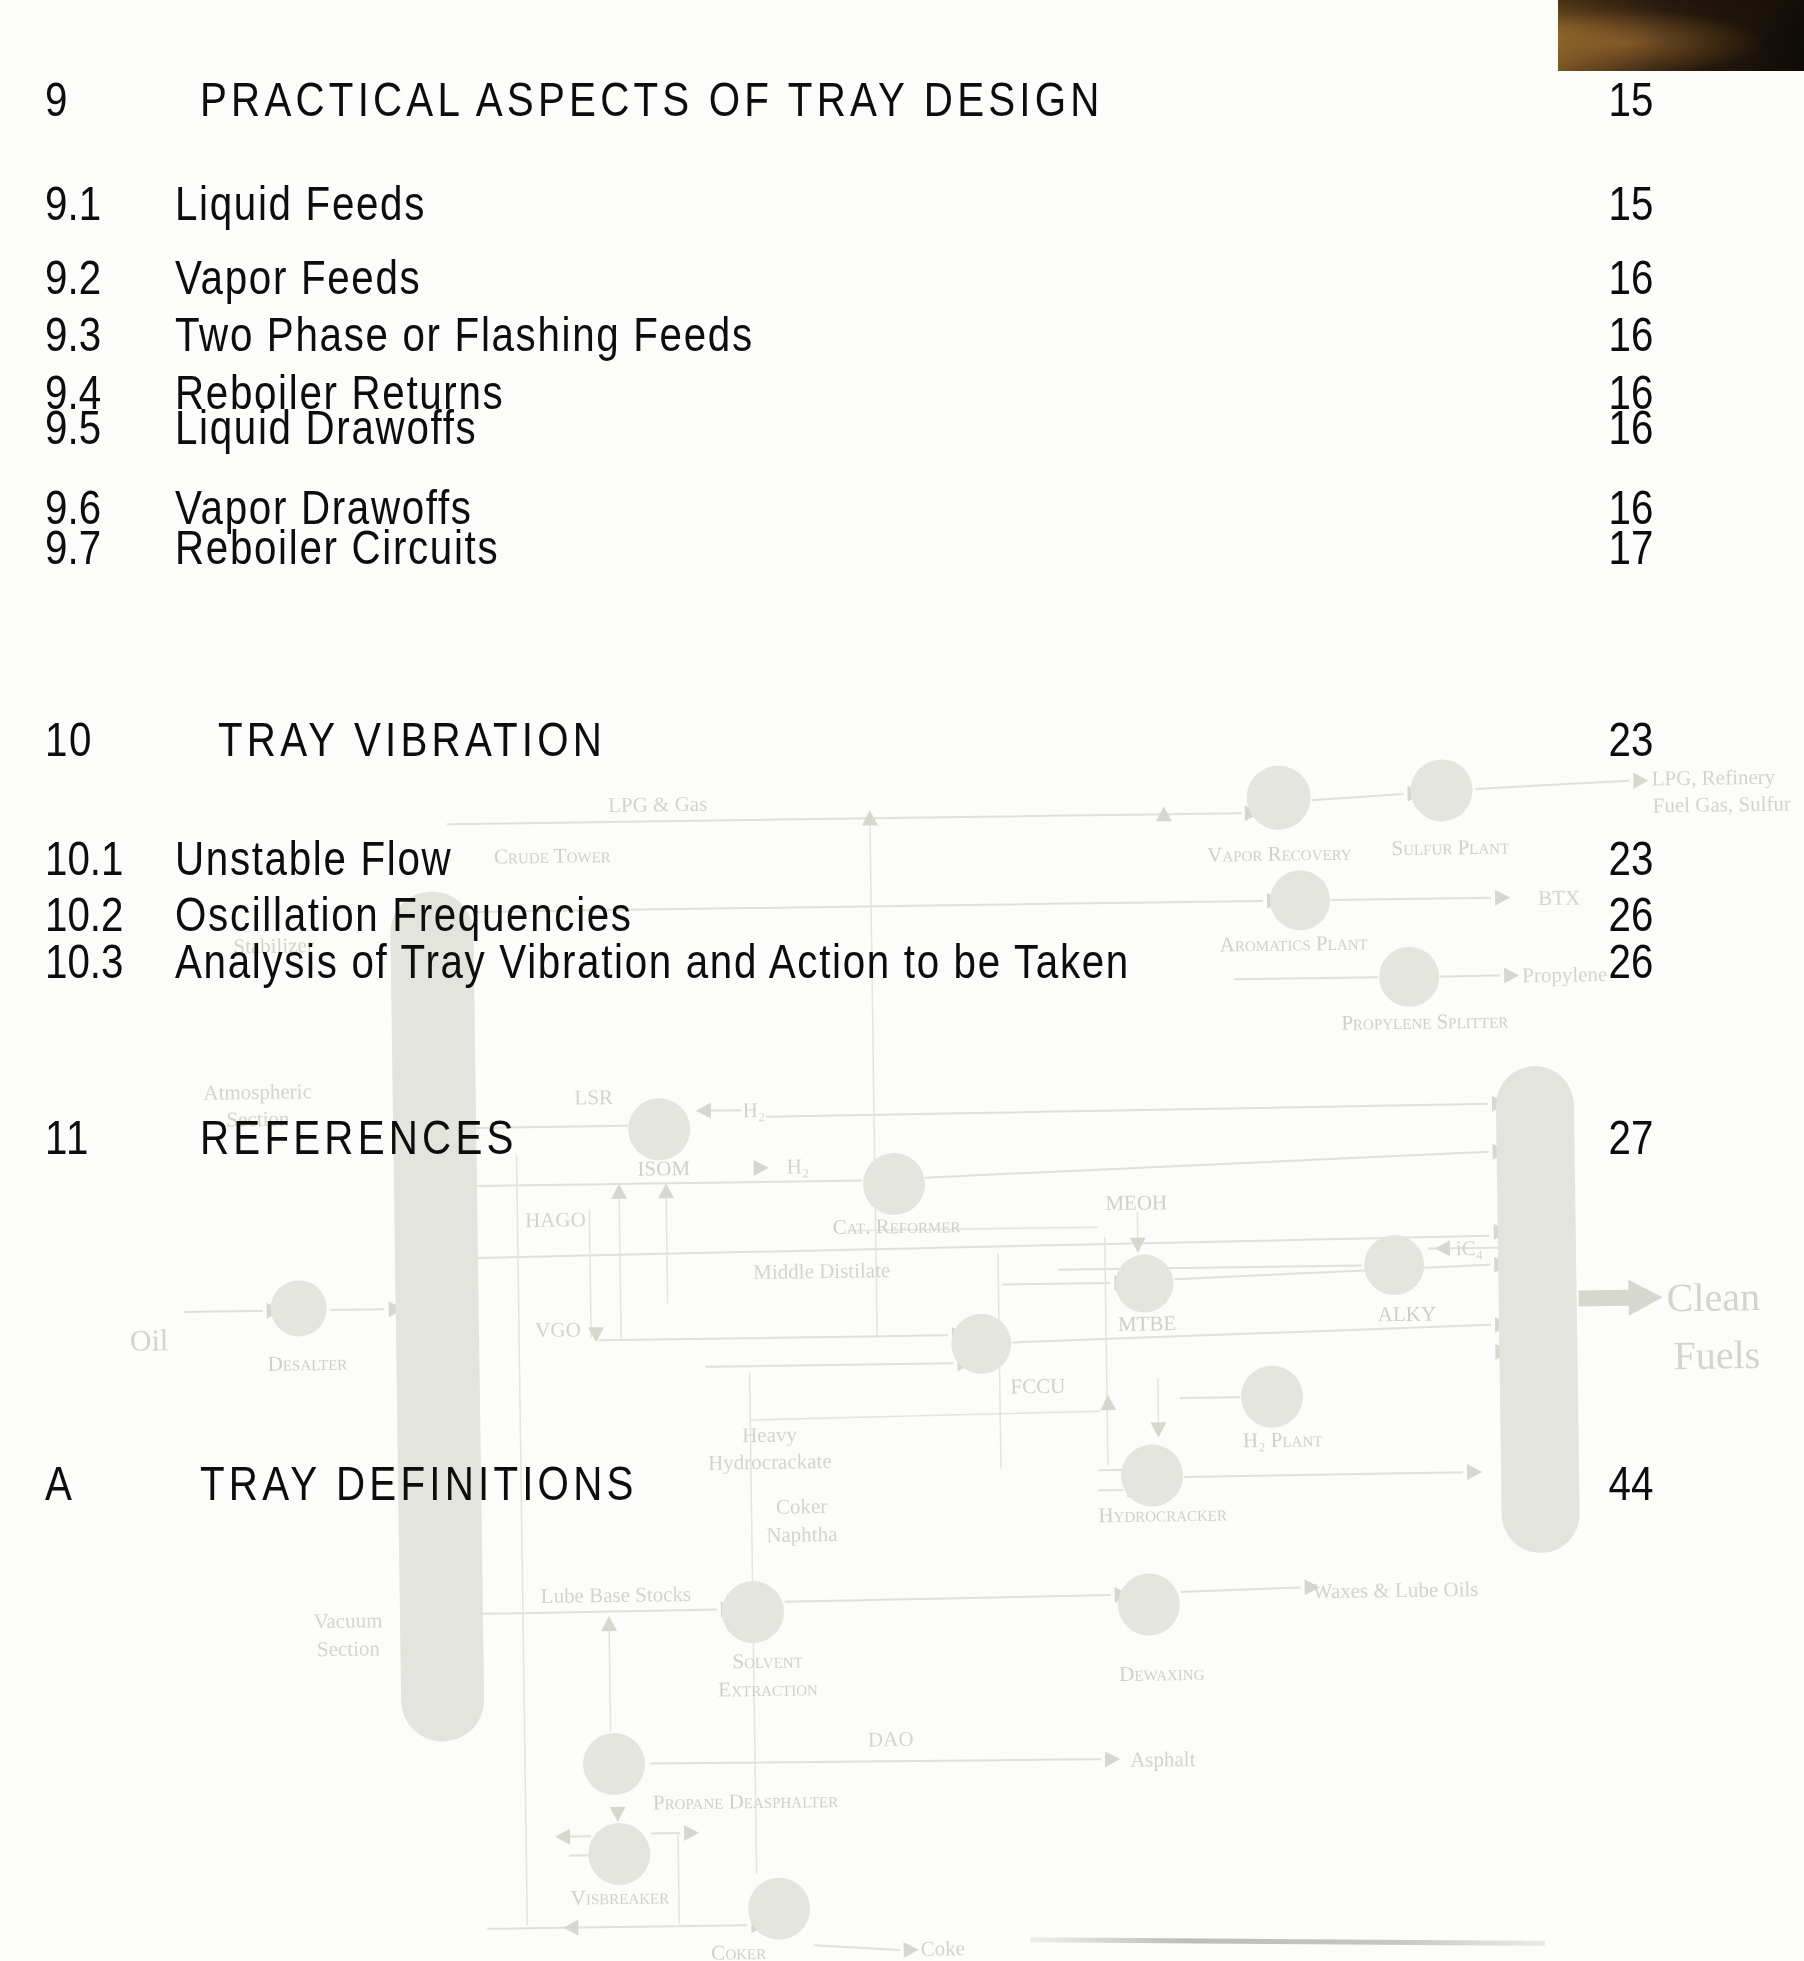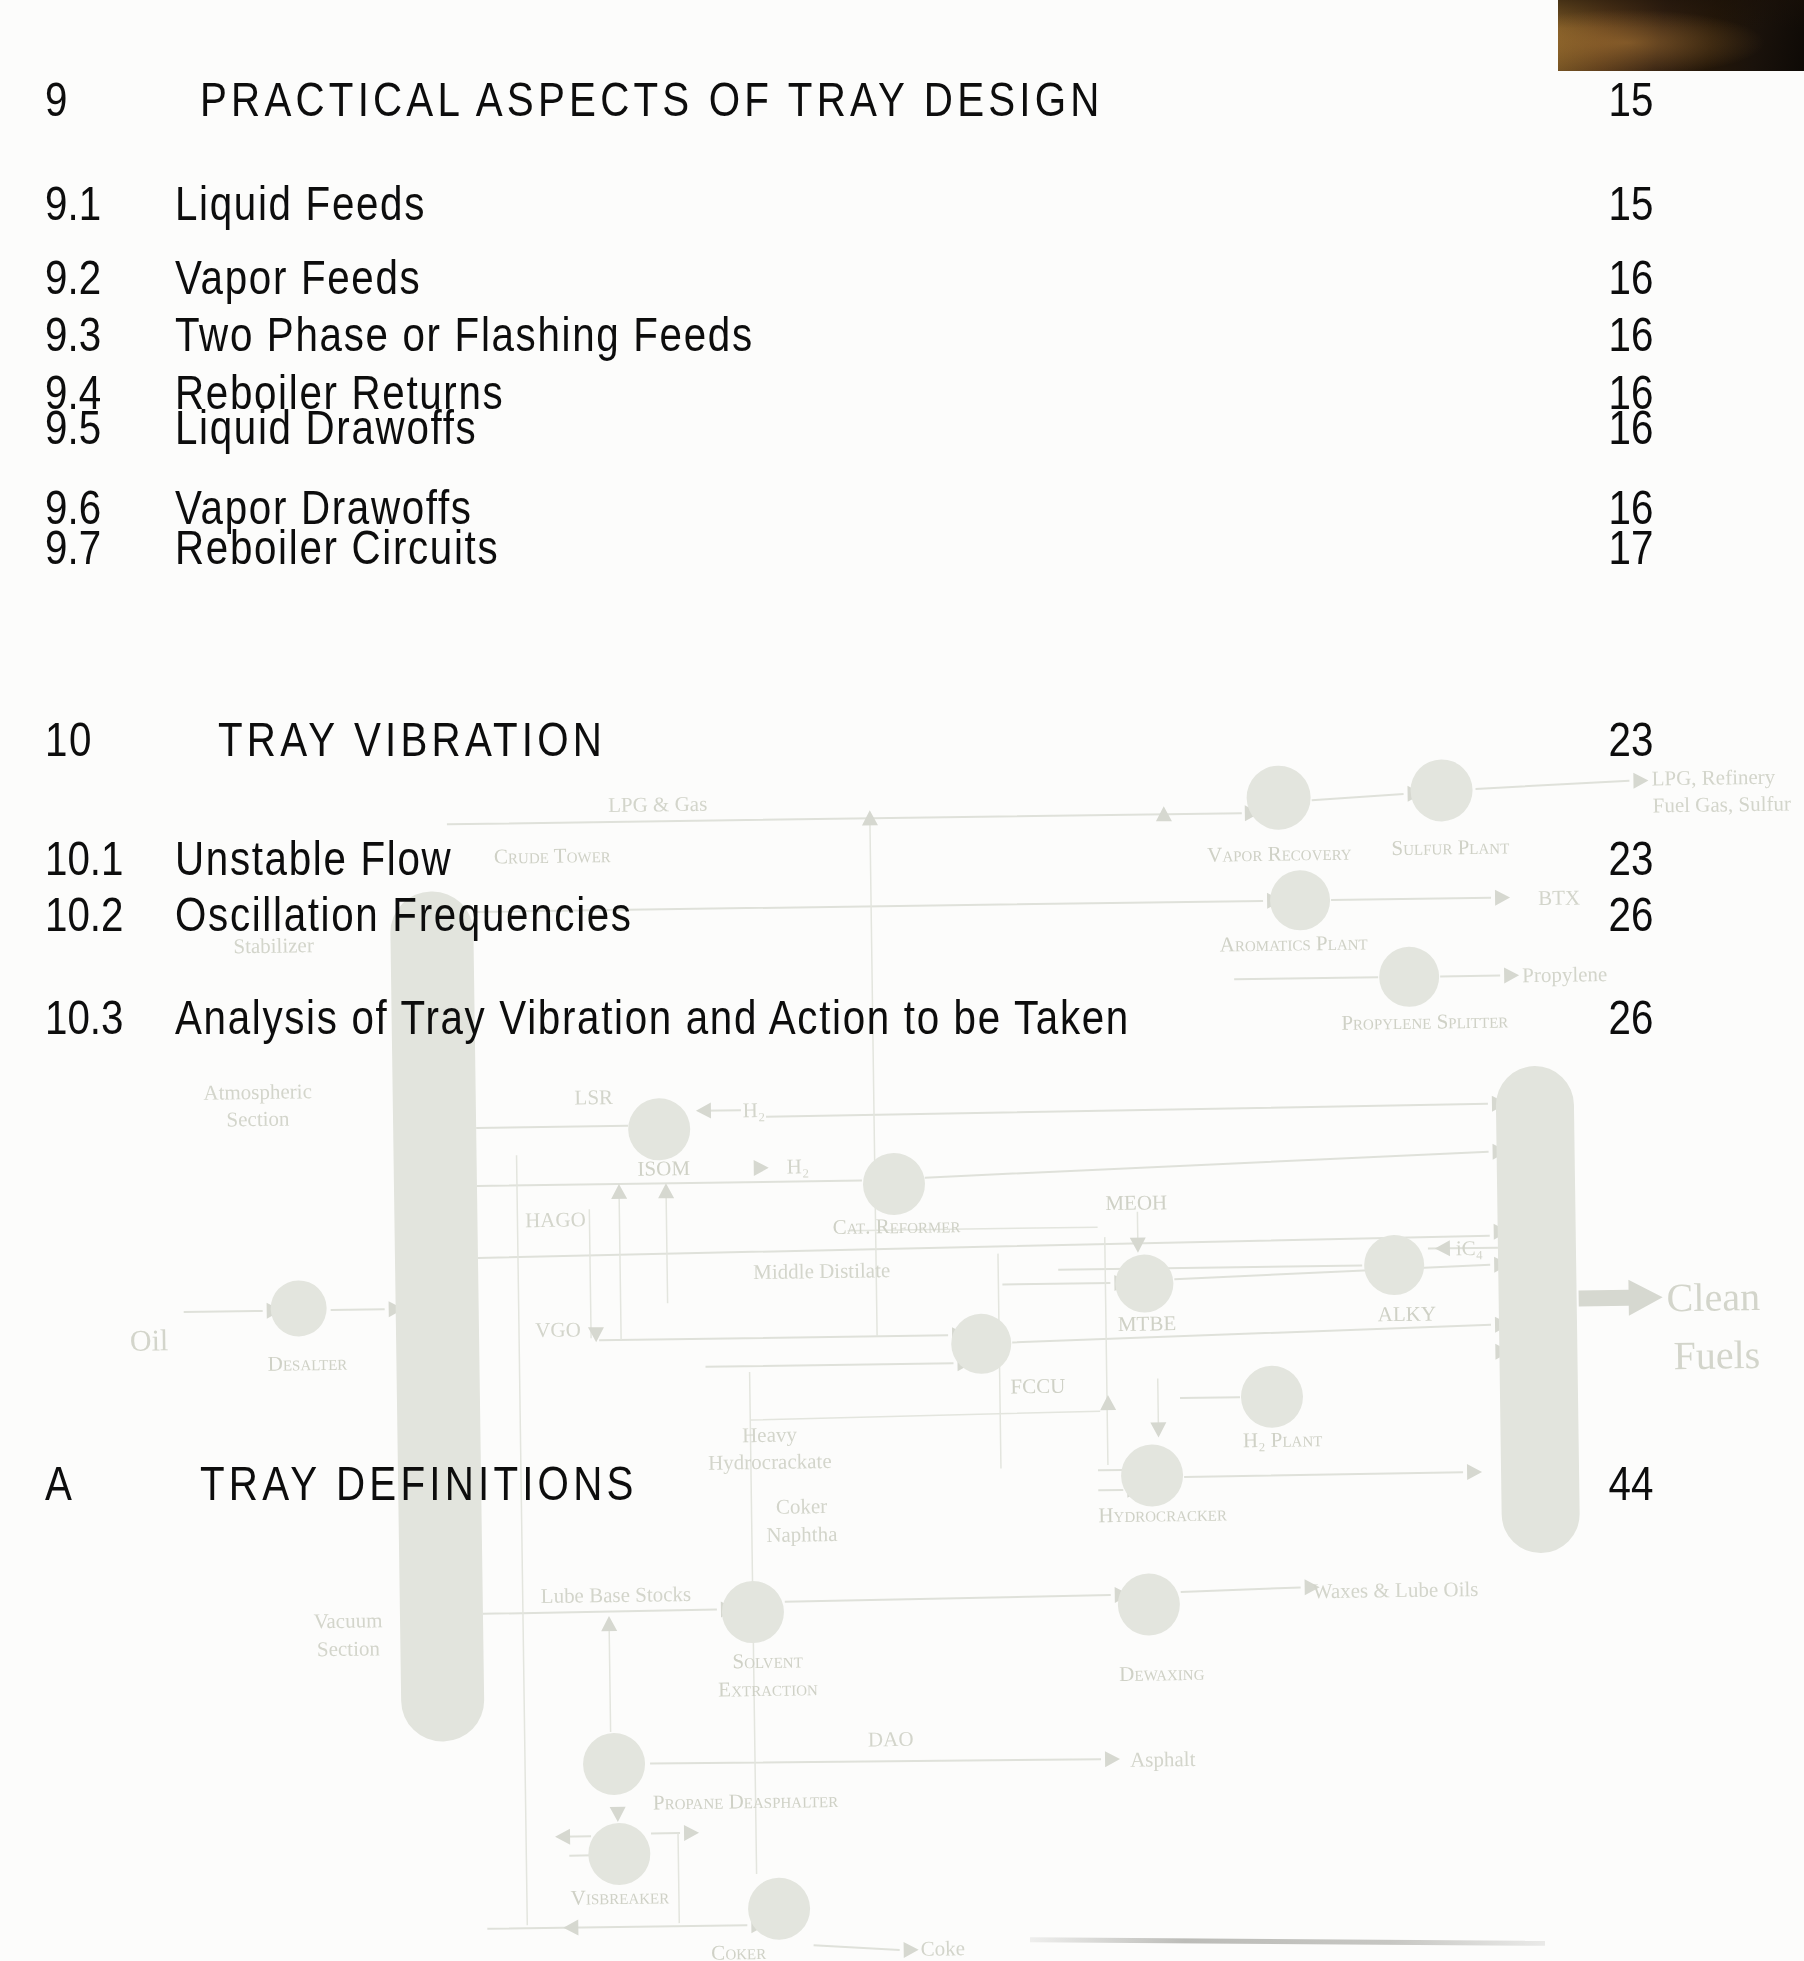--- a/index.html
+++ b/index.html
@@ -291,31 +291,42 @@
     <span class="num">
         <span class="cond">10.2</span>
       </span>
     <span class="lbl">
         <span class="cond">Oscillation Frequencies</span>
       </span>
     <span class="pg">
         <span class="in">26</span>
       </span>
   </div>
-  <div class="row sub" style="top:990px">
+  <div class="row sub" style="top:934px">
     <span class="num">
         <span class="cond">10.3</span>
       </span>
     <span class="lbl">
         <span class="cond">Analysis of Tray Vibration and Action to be Taken</span>
       </span>
     <span class="pg">
         <span class="in">26</span>
       </span>
   </div>
+  <div class="row sec" style="top:1110px">
+    <span class="num">
+        <span class="cond">11</span>
+      </span>
+    <span class="lbl">
+        <span class="cond">REFERENCES</span>
+      </span>
+    <span class="pg">
+        <span class="in">27</span>
+      </span>
+  </div>
   <div class="row sec" style="top:1456px">
     <span class="num">
         <span class="cond">A</span>
       </span>
     <span class="lbl">
         <span class="cond">TRAY DEFINITIONS</span>
       </span>
     <span class="pg">
         <span class="in">44</span>
       </span>

